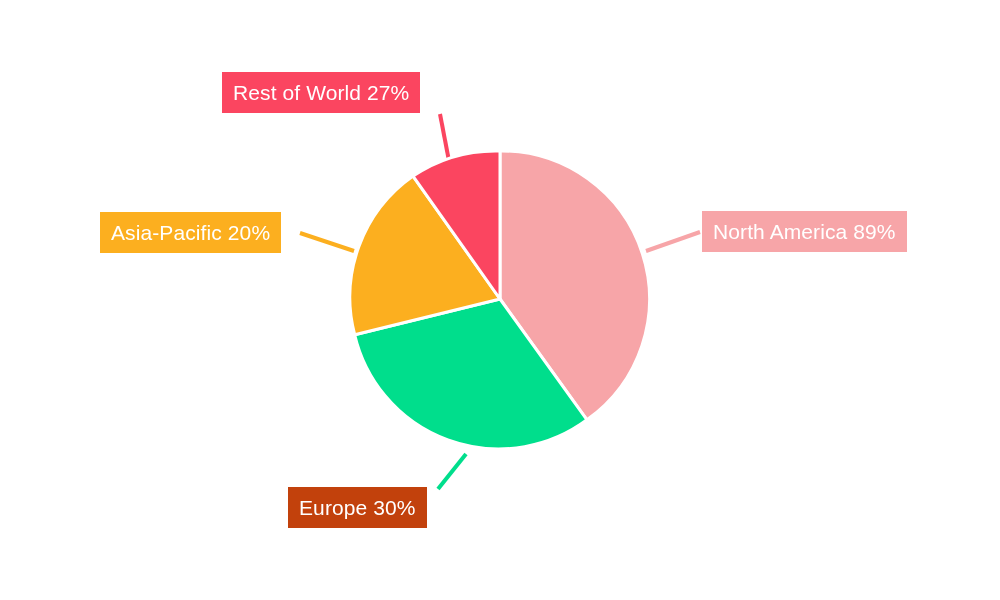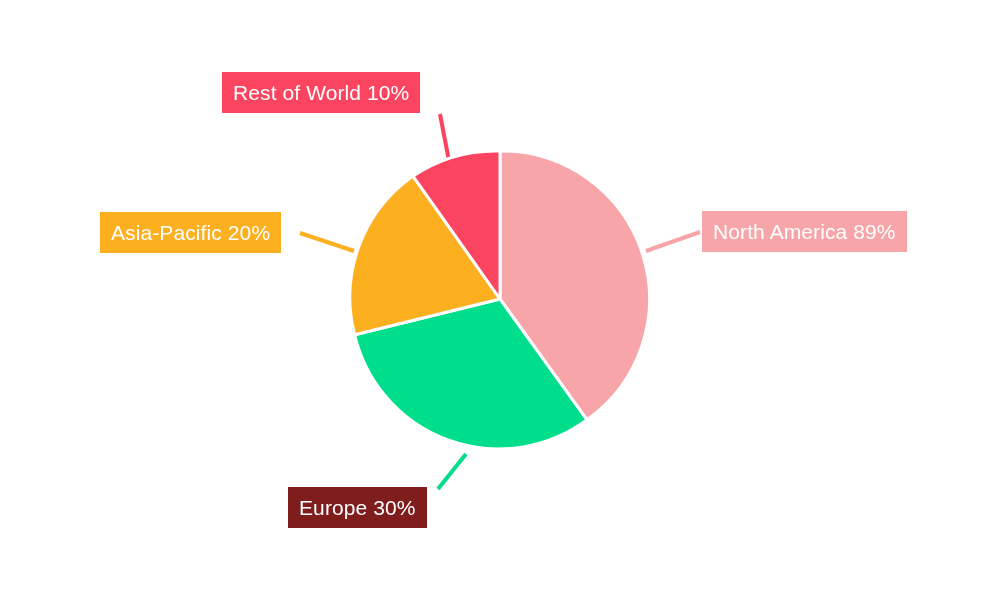--- a/index.html
+++ b/index.html
@@ -65,19 +65,19 @@
       <path stroke="#ffffff" stroke-width="3" stroke-linejoin="round" d="M 500 151 A 148 148 0 0 1 586.98 419.80 L 500 299 Z" fill="#f7a5a8"></path>
       <path stroke="#ffffff" stroke-width="3" stroke-linejoin="round" d="M 586.98 419.80 A 148 148 0 0 1 354.69 334.73 L 500 299 Z" fill="#00de8c"></path>
       <path stroke="#ffffff" stroke-width="3" stroke-linejoin="round" d="M 354.69 334.73 A 148 148 0 0 1 413.03 176.12 L 500 299 Z" fill="#fcaf1f"></path>
       <path stroke="#ffffff" stroke-width="3" stroke-linejoin="round" d="M 413.03 176.12 A 148 148 0 0 1 500 151 L 500 299 Z" fill="#fb4560"></path>
     </g>
 
   </svg>
 
   <div class="callout-label" id="label-north-america" style="background-color: rgb(247, 165, 168);">North America 89%</div>
 
-  <div class="callout-label" id="label-europe" style="background-color: #7f1d1d;">Europe 30%</div>
+  <div class="callout-label" id="label-europe" style="background-color: #c2410c;">Europe 30%</div>
 
   <div class="callout-label" id="label-asia-pacific" style="background-color: rgb(252, 175, 31);">Asia-Pacific 20%</div>
 
-  <div class="callout-label" id="label-rest-of-world" style="background-color: rgb(251, 69, 96);">Rest of World 10%</div>
+  <div class="callout-label" id="label-rest-of-world" style="background-color: rgb(251, 69, 96);">Rest of World 27%</div>
 
 </div>
 
 </body></html>

